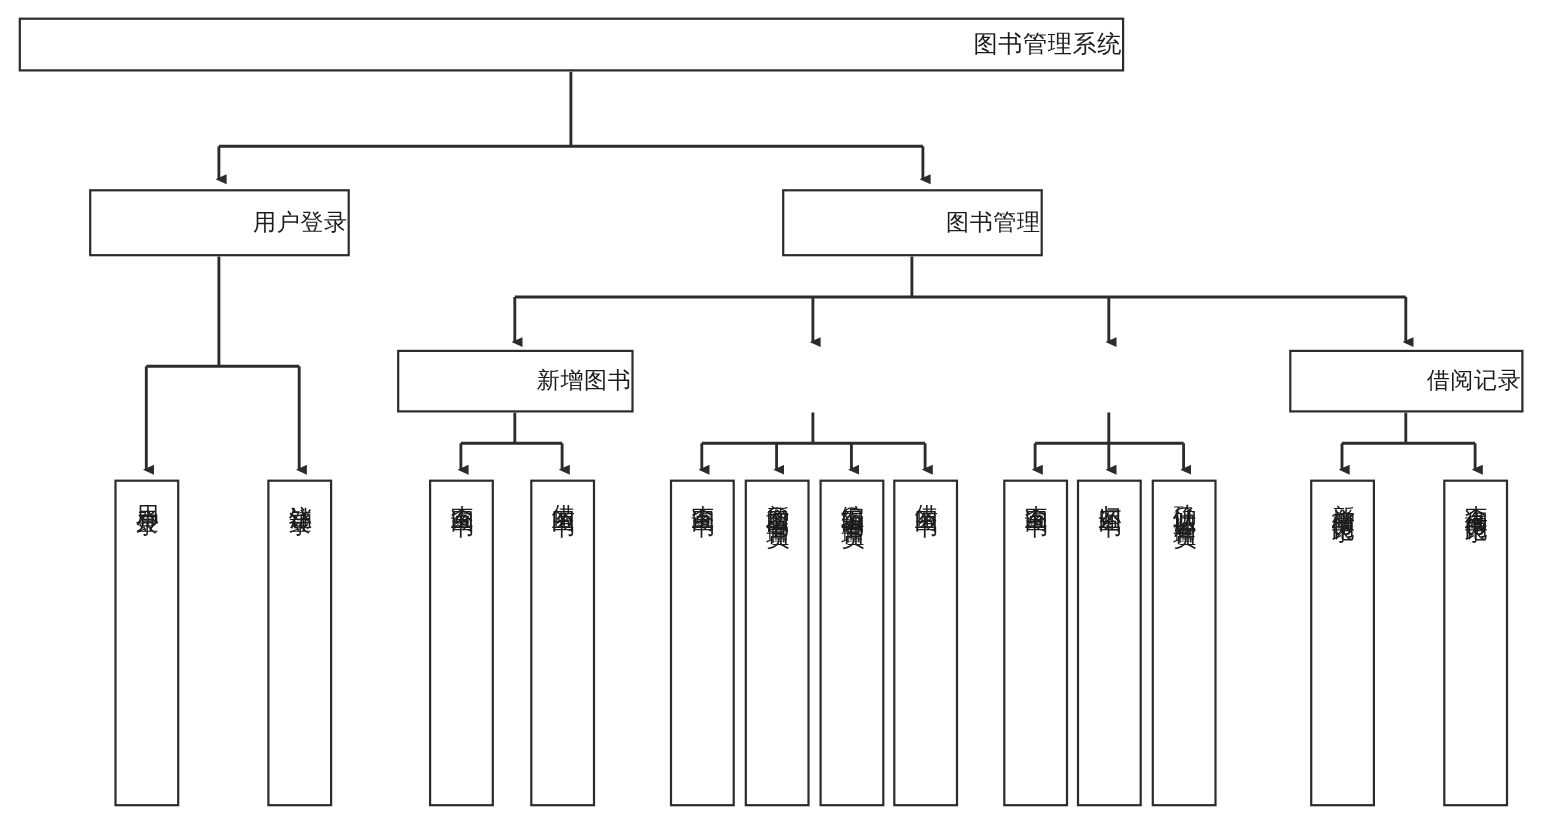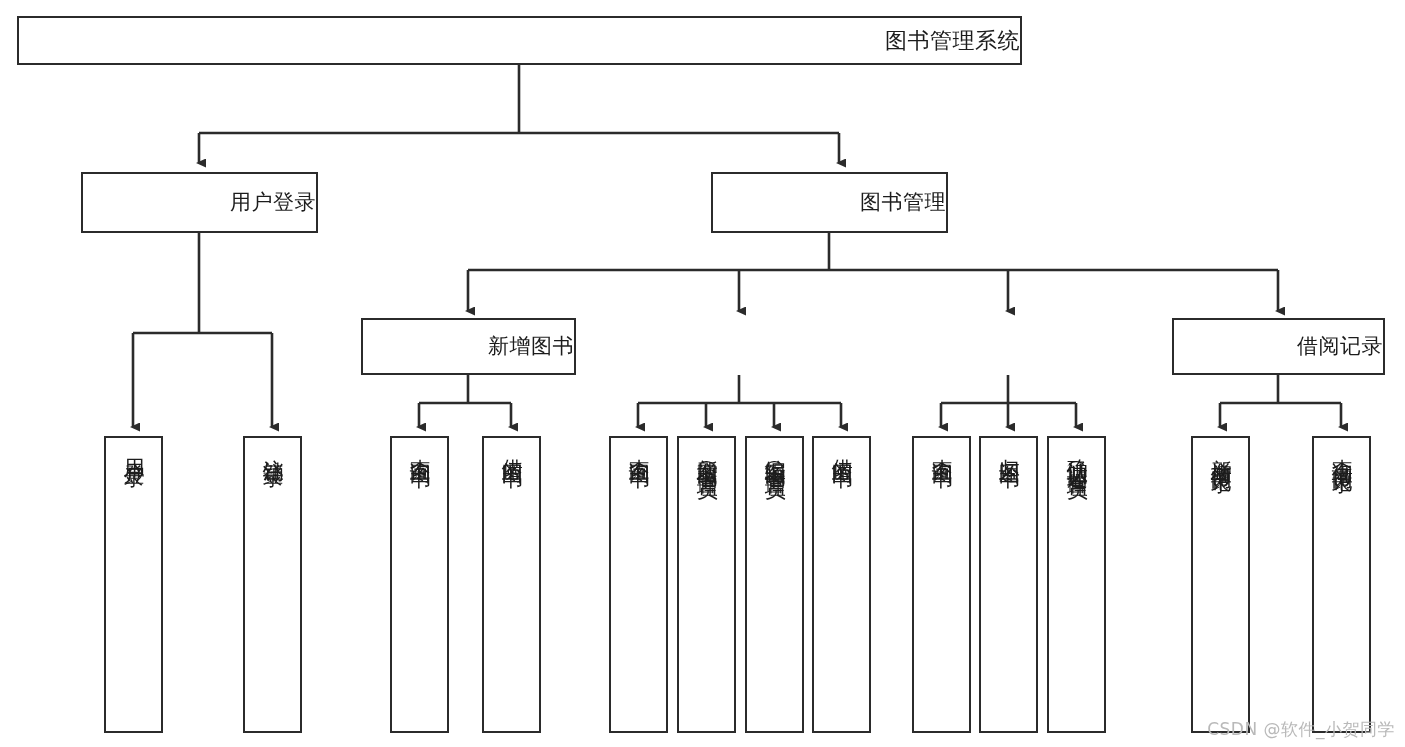--- a/index.html
+++ b/index.html
@@ -186,15 +186,14 @@
     <span class="label">确认归还（管理员）</span>
   </div>
 
   <div class="node v" style="left:1191px;top:436px;width:59px;height:297px;">
     <span class="label">新增借阅记录</span>
   </div>
   <div class="node v" style="left:1312px;top:436px;width:59px;height:297px;">
     <span class="label">查询借阅记录</span>
   </div>
 
-  <div class="watermark">CSDN @软件_小贺同学</div>
 
 </div>
 
 </body></html>

